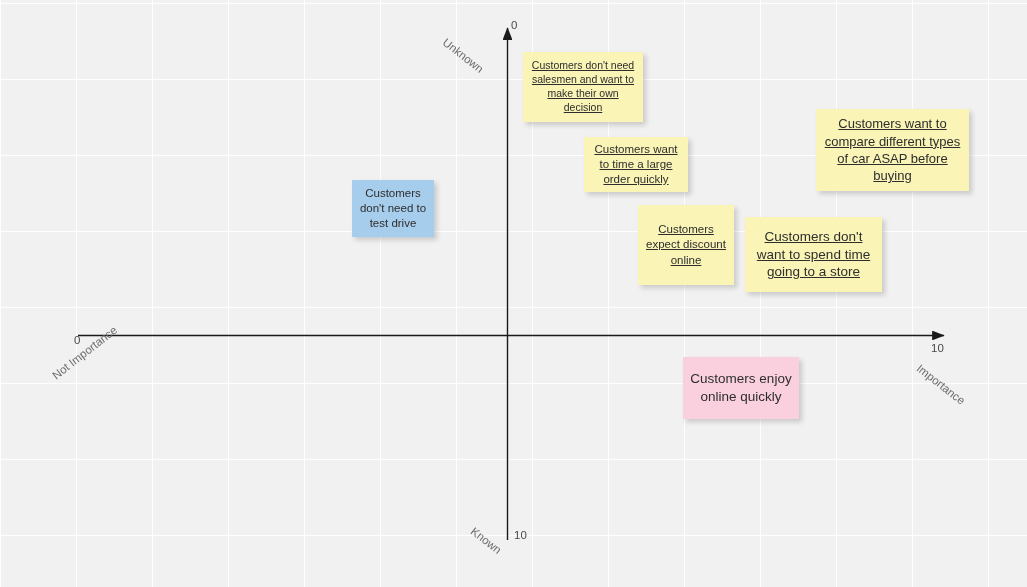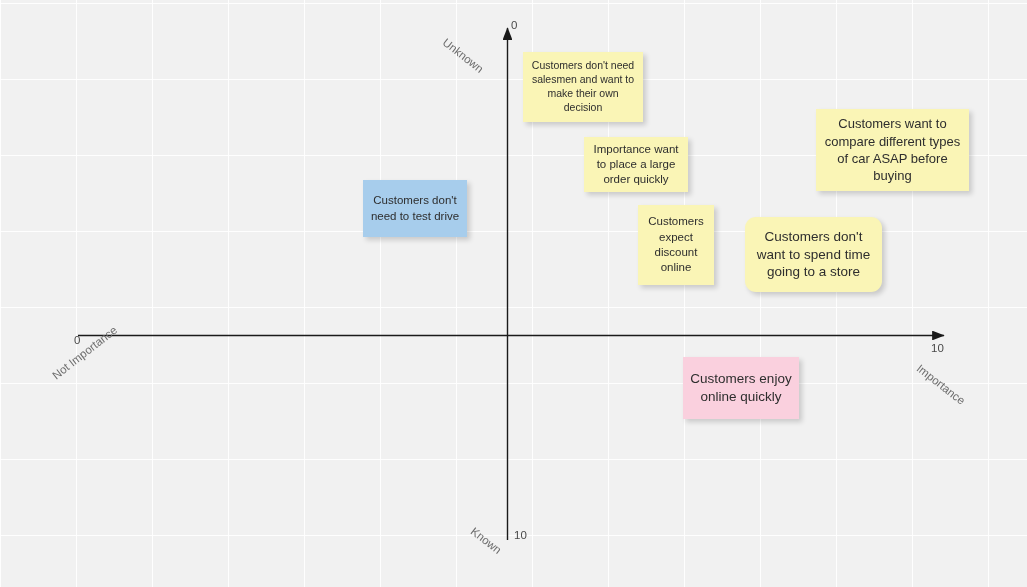--- a/index.html
+++ b/index.html
@@ -63,21 +63,21 @@
     display: flex;
     align-items: center;
     justify-content: center;
     text-align: center;
     color: #2e2e2e;
     line-height: 1.33;
     padding: 4px 7px;
     box-shadow: 3px 3px 5px rgba(0,0,0,0.17);
     word-wrap: break-word;
   }
-  .note.yellow { background: #faf5b6; }
+  .note.yellow { background: #faf5b6; text-decoration: underline; }
   .note.blue   { background: #a7cdec; }
   .note.pink   { background: #fad0de; }
 </style>
 </head>
 <body>
 
 <div id="canvas">
 
   <svg class="axis-svg" viewBox="0 0 1027 587">
     <defs>
@@ -99,32 +99,32 @@
   <div class="axis-name rot-diag" style="left:50px; top:372px;">Not Importance</div>
   <div class="axis-name rot-diag-r" style="left:922px; top:362px;">Importance</div>
   <div class="axis-name rot-diag-r" style="left:448px; top:36px;">Unknown</div>
   <div class="axis-name rot-diag-r" style="left:476px; top:525px;">Known</div>
 
   <div id="notes-layer">
       <div class="note yellow" style="left: 523px; top: 52px; width: 120px; height: 70px; font-size: 10.5px; background: rgb(250, 245, 182);">
         <span>Customers don't need salesmen and want to make their own decision</span>
       </div>
       <div class="note yellow" style="left: 584px; top: 137px; width: 104px; height: 55px; font-size: 11.5px; background: rgb(250, 245, 182);">
-        <span>Importance want to place a large order quickly</span>
+        <span>Customers want to time a large order quickly</span>
       </div>
       <div class="note yellow" style="left: 768px; top: 109px; width: 153px; height: 82px; font-size: 13px; background: rgb(250, 245, 182); margin-left: 48px;">
         <span>Customers want to compare different types of car ASAP before buying</span>
       </div>
-      <div class="note blue" style="left: 363px; top: 180px; width: 104px; height: 57px; font-size: 11.5px; background: rgb(167, 205, 236);">
+      <div class="note blue" style="left: 352px; top: 180px; width: 82px; height: 57px; font-size: 11.5px; background: rgb(167, 205, 236);">
         <span>Customers don't need to test drive</span>
       </div>
-      <div class="note yellow" style="left: 638px; top: 205px; width: 76px; height: 80px; font-size: 11.5px; background: rgb(250, 245, 182);">
+      <div class="note yellow" style="left: 638px; top: 205px; width: 96px; height: 80px; font-size: 11.5px; background: rgb(250, 245, 182);">
         <span>Customers expect discount online</span>
       </div>
-      <div class="note yellow" style="left: 745px; top: 217px; width: 137px; height: 75px; font-size: 13.5px; background: rgb(250, 245, 182); border-radius: 11px;">
+      <div class="note yellow" style="left: 745px; top: 217px; width: 137px; height: 75px; font-size: 13.5px; background: rgb(250, 245, 182);">
         <span>Customers don't want to spend time going to a store</span>
       </div>
       <div class="note pink" style="left: 683px; top: 357px; width: 116px; height: 62px; font-size: 13.5px; background: rgb(250, 208, 222);">
         <span>Customers enjoy online quickly</span>
       </div>
     </div>
 
 </div>
 
 </body></html>

